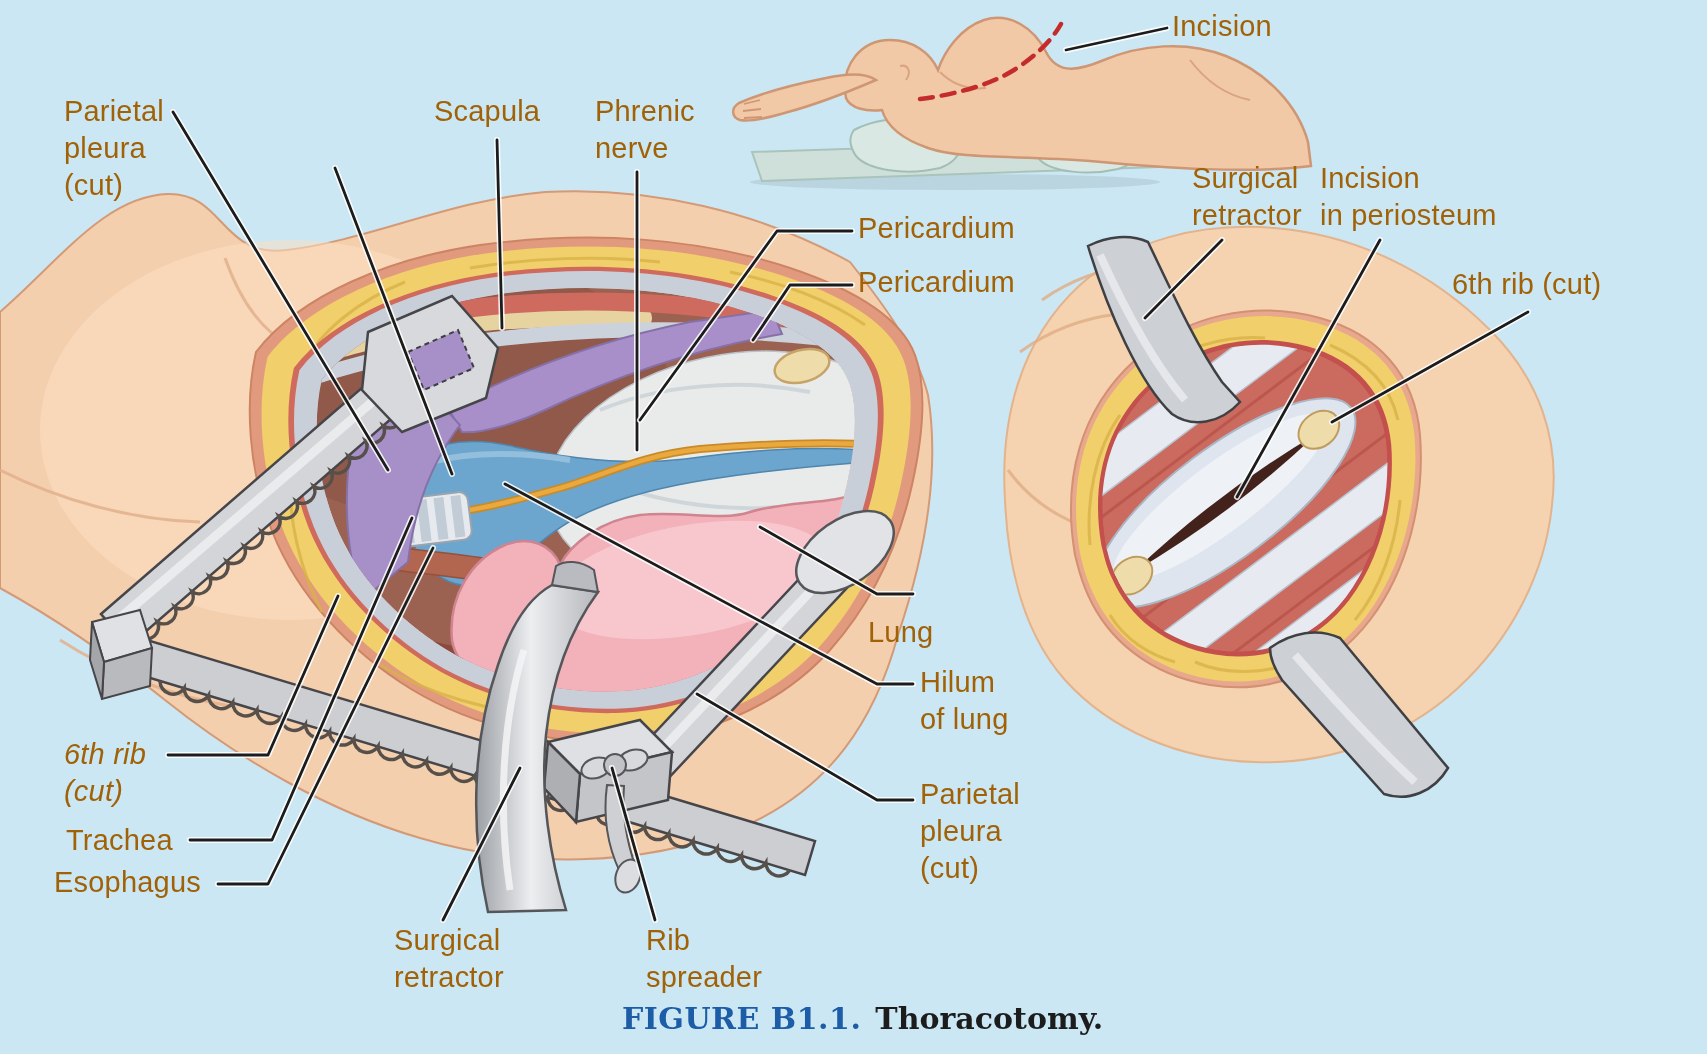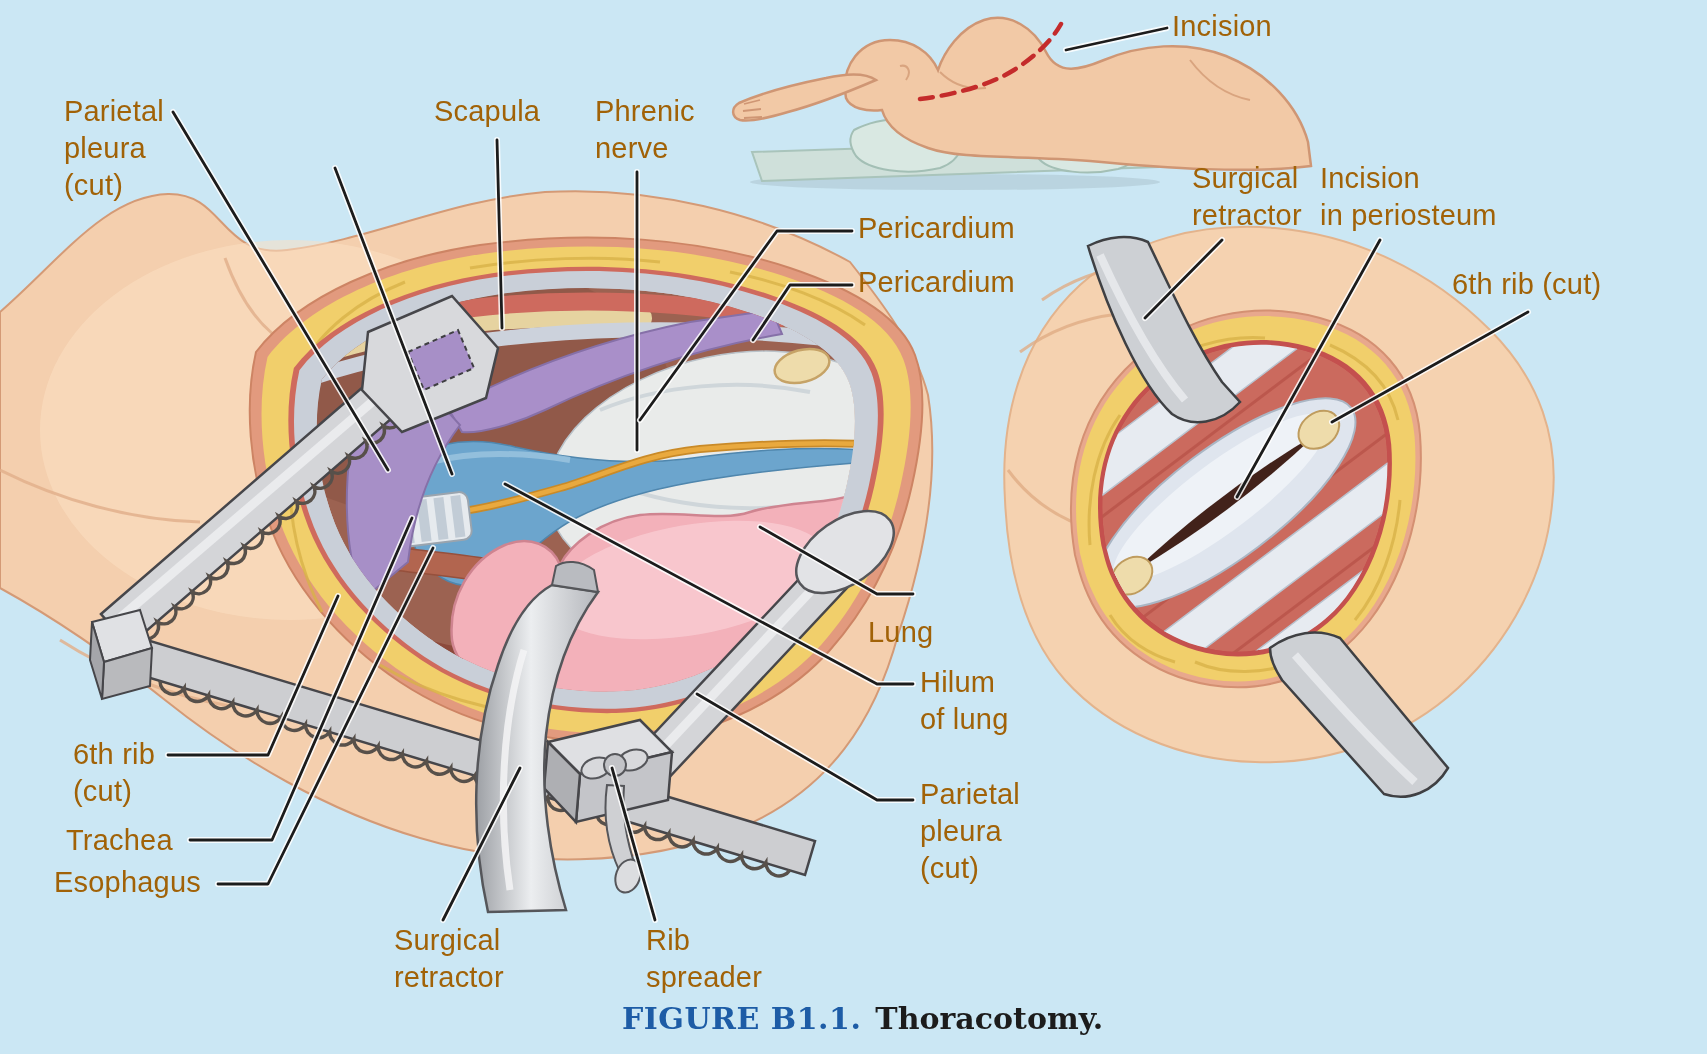--- a/index.html
+++ b/index.html
@@ -210,21 +210,21 @@
 retractor</div>
 <div class="lbl" style="left:1320px;top:160px;">Incision
 in periosteum</div>
 <div class="lbl" style="left:1452px;top:266px;">6th rib (cut)</div>
 <div class="lbl" style="left:868px;top:574px;margin-top:40px;">Lung</div>
 <div class="lbl" style="left:920px;top:664px;">Hilum
 of lung</div>
 <div class="lbl" style="left:920px;top:776px;">Parietal
 pleura
 (cut)</div>
-<div class="lbl" style="left:73px;top:736px;">6th rib
+<div class="lbl" style="left:64px;top:736px;font-style:italic;">6th rib
 (cut)</div>
 <div class="lbl" style="left:66px;top:822px;">Trachea</div>
 <div class="lbl" style="left:54px;top:864px;">Esophagus</div>
 <div class="lbl" style="left:394px;top:922px;">Surgical
 retractor</div>
 <div class="lbl" style="left:646px;top:922px;">Rib
 spreader</div>
 
 <div class="caption">
   <span class="figlabel">FIGURE B1.1.</span><span>Thoracotomy.</span>

